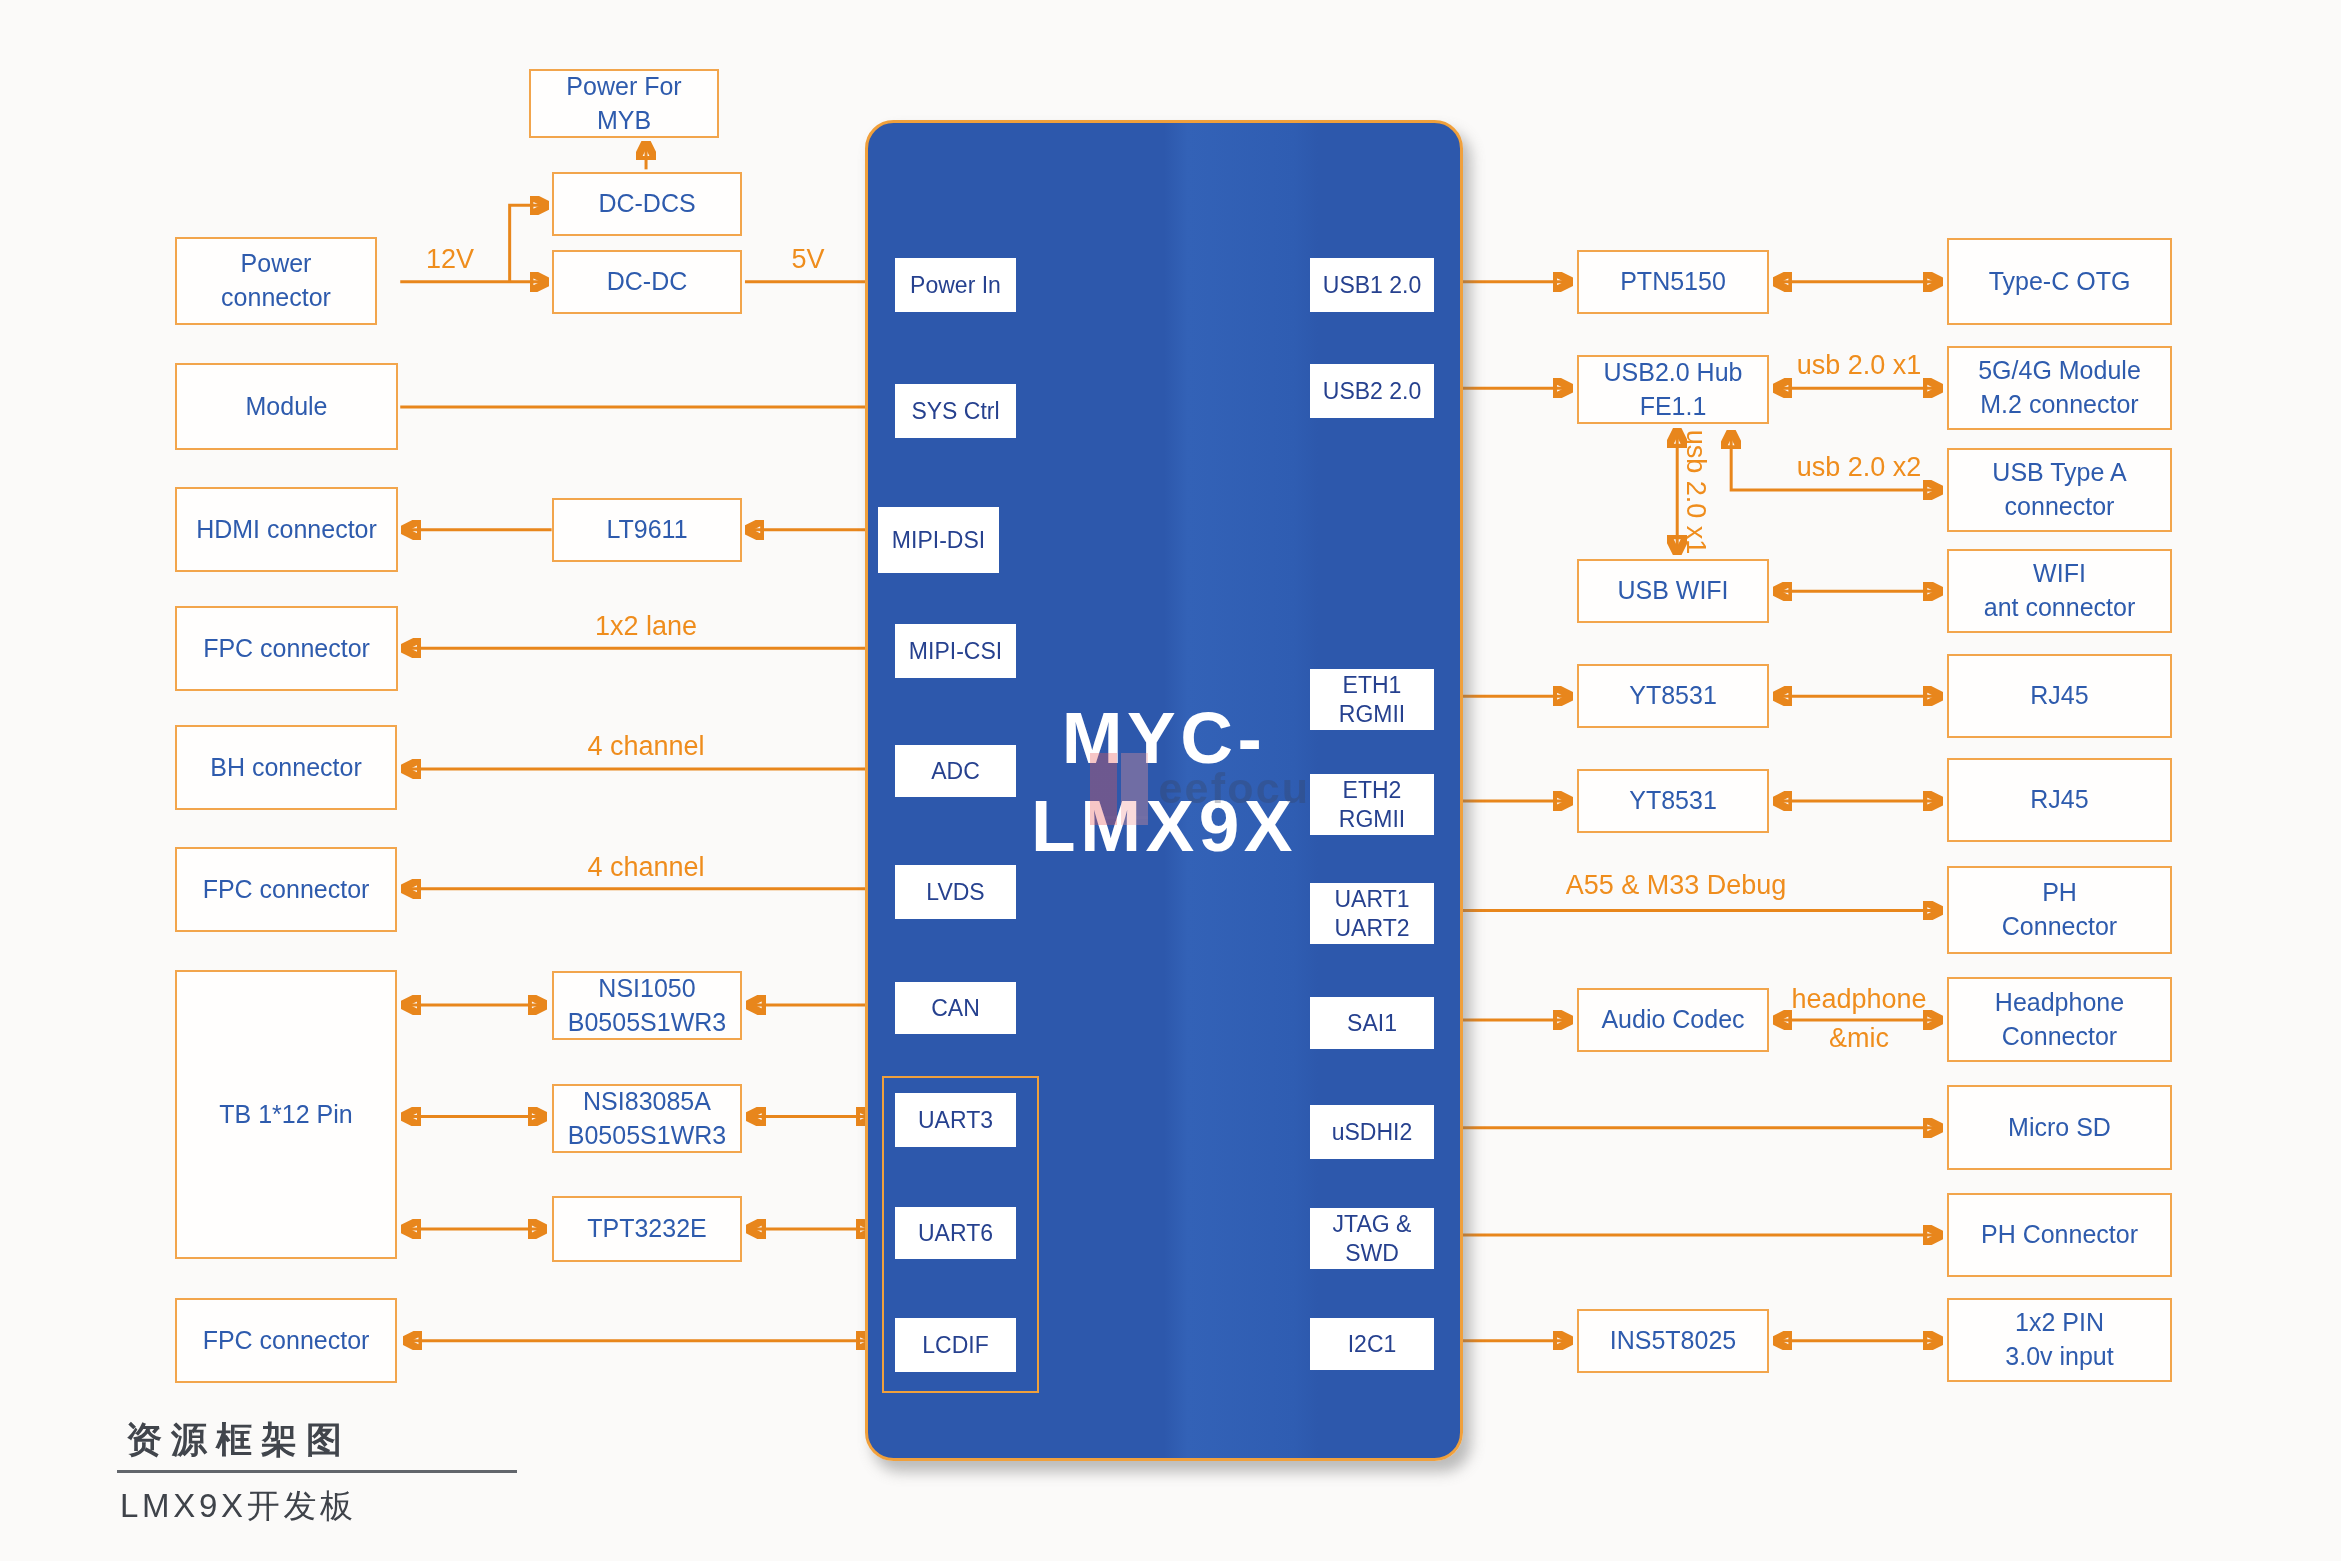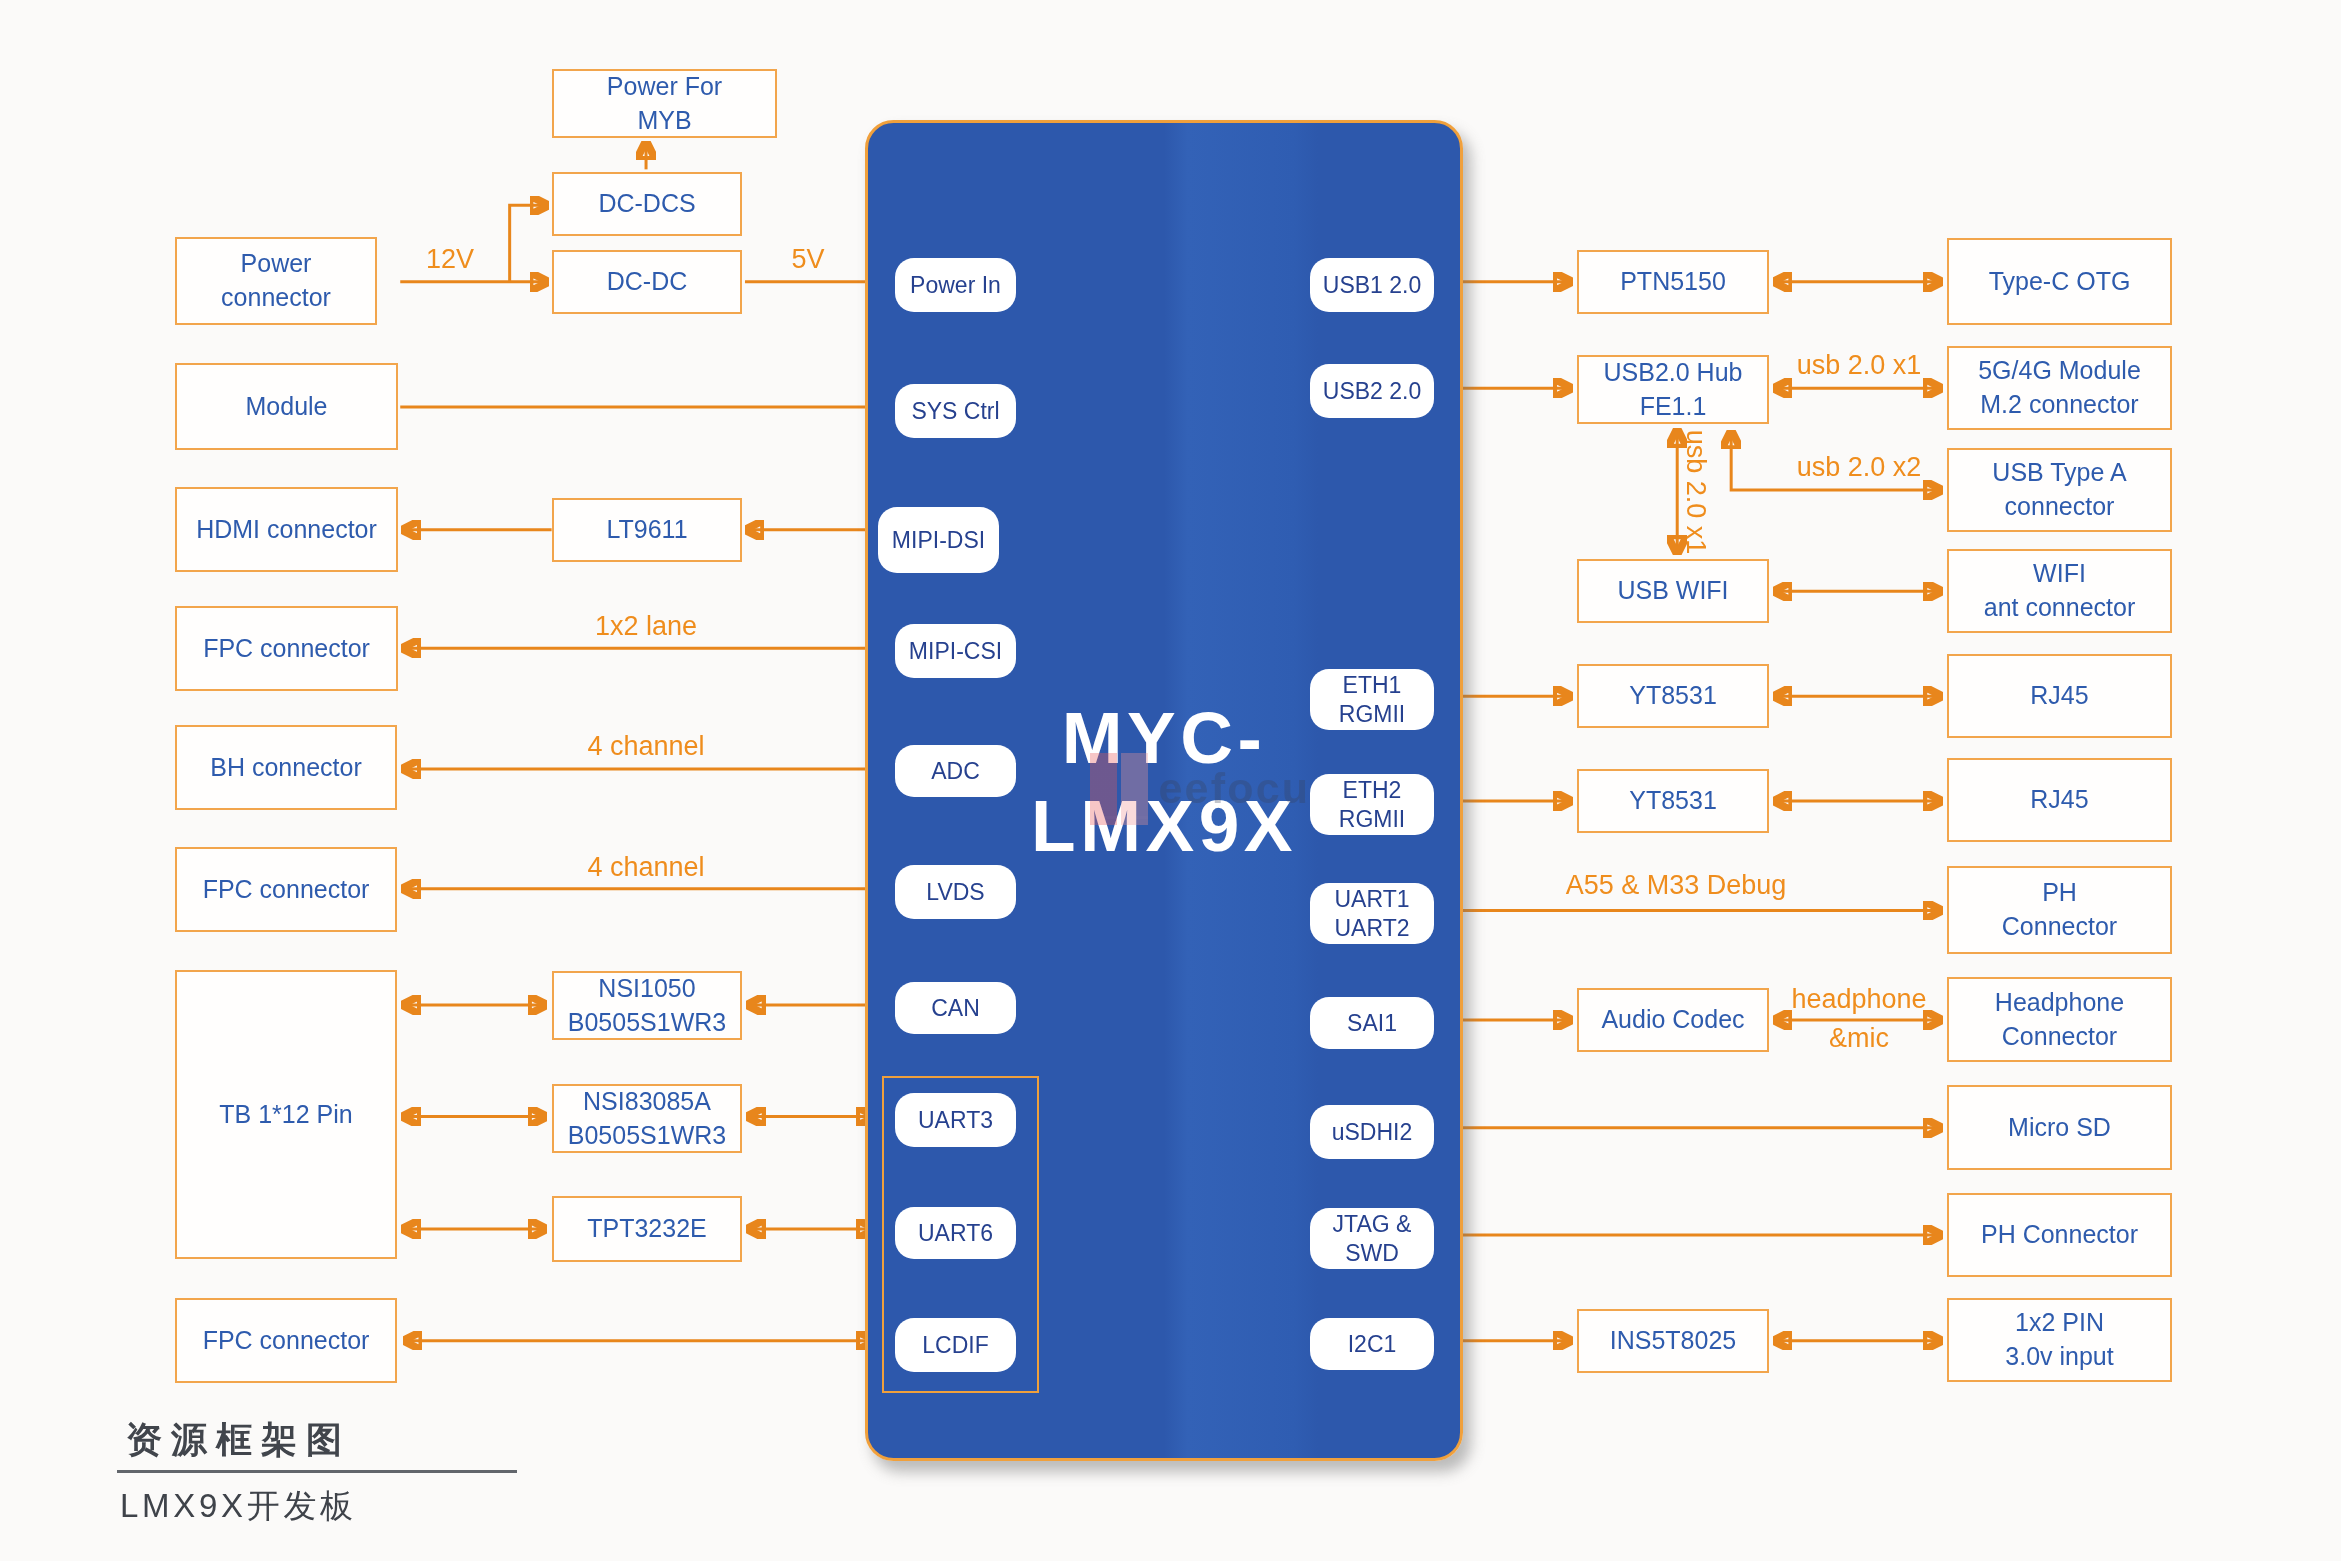--- a/index.html
+++ b/index.html
@@ -22,21 +22,21 @@
     border:3px solid #f0a03c;border-radius:28.5px;
     box-shadow:7.5px 10.5px 13.5px rgba(110,110,110,.45);
   }
   .chip-title{
     position:absolute;left:0;right:0;top:571px;text-align:center;color:#ffffff;
     font-size:73px;font-weight:700;letter-spacing:4.5px;line-height:1.2;white-space:pre-line;
   }
   .pt{
     position:absolute;box-sizing:border-box;background:#ffffff;color:#26418f;
     display:flex;align-items:center;justify-content:center;text-align:center;
-    font-size:23px;line-height:1.22;white-space:pre-line;font-weight:500;border-radius:19px;
+    font-size:23px;line-height:1.22;white-space:pre-line;font-weight:500;
   }
   .group-rect{position:absolute;left:13.5px;top:953px;width:153px;height:313px;border:2.2px solid #f0a03c;}
   
   .lb{
     position:absolute;color:#ef8d1d;font-size:27px;line-height:1.45;text-align:center;
     transform:translateX(-50%);white-space:pre-line;font-weight:500;
   }
   .lb-v{
     position:absolute;color:#ef8d1d;font-size:27px;font-weight:500;white-space:nowrap;
     transform:translate(-50%,-50%) rotate(90deg);
@@ -111,21 +111,21 @@
   <div class="ob" style="left:175px;top:237px;width:202px;height:88px">Power
 connector</div>
   <div class="ob" style="left:175px;top:363px;width:223px;height:87px">Module</div>
   <div class="ob" style="left:175px;top:487px;width:223px;height:85px">HDMI connector</div>
   <div class="ob" style="left:175px;top:606px;width:223px;height:85px">FPC connector</div>
   <div class="ob" style="left:175px;top:725px;width:222px;height:85px">BH connector</div>
   <div class="ob" style="left:175px;top:847px;width:222px;height:85px">FPC connector</div>
   <div class="ob" style="left:175px;top:970px;width:222px;height:289px">TB 1*12 Pin</div>
   <div class="ob" style="left:175px;top:1298px;width:222px;height:85px">FPC connector</div>
 
-  <div class="ob" style="left:552px;top:69px;width:225px;height:69px">Power For
+  <div class="ob" style="left:529px;top:69px;width:190px;height:69px">Power For
 MYB</div>
   <div class="ob" style="left:552px;top:172px;width:190px;height:64px">DC-DCS</div>
   <div class="ob" style="left:552px;top:250px;width:190px;height:64px">DC-DC</div>
   <div class="ob" style="left:552px;top:498px;width:190px;height:64px">LT9611</div>
   <div class="ob" style="left:552px;top:971px;width:190px;height:69px">NSI1050
 B0505S1WR3</div>
   <div class="ob" style="left:552px;top:1084px;width:190px;height:69px">NSI83085A
 B0505S1WR3</div>
   <div class="ob" style="left:552px;top:1196px;width:190px;height:66px">TPT3232E</div>
 

